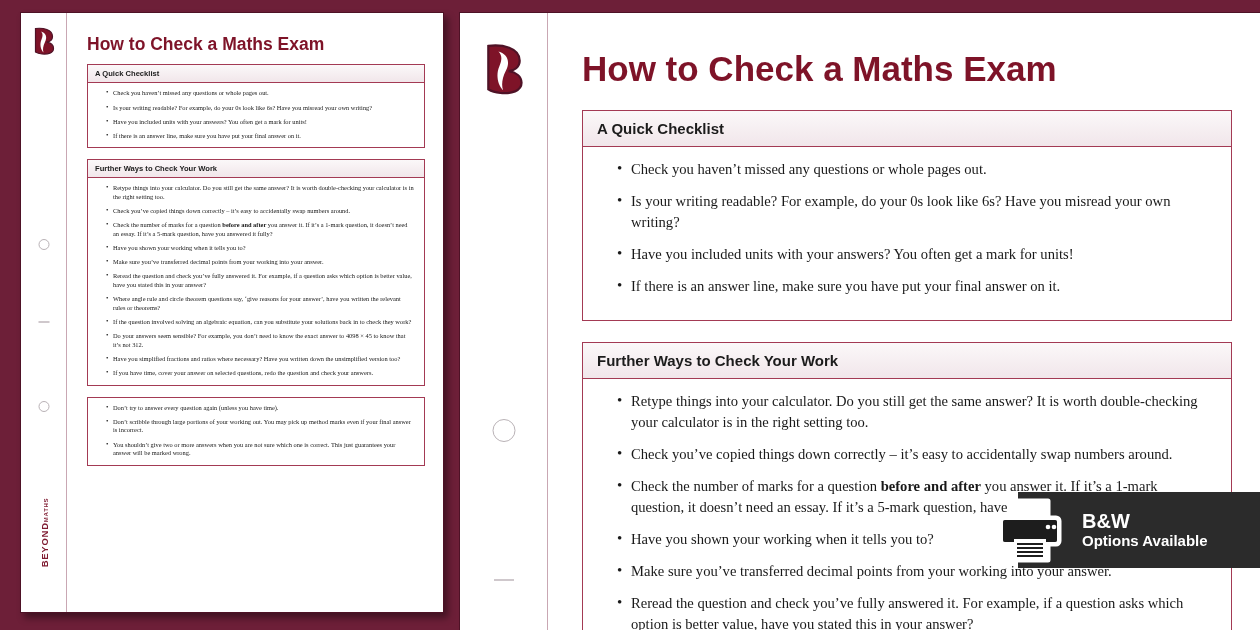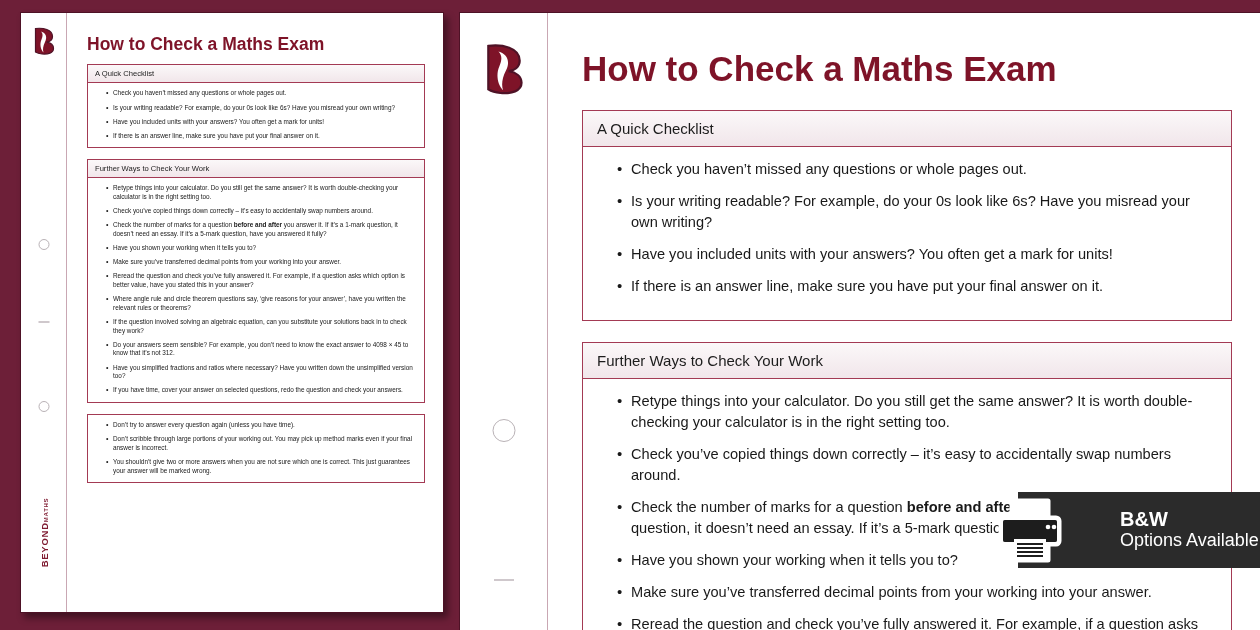--- a/index.html
+++ b/index.html
@@ -74,26 +74,27 @@
     font-weight: bold;
     line-height: 1.05;
   }
 
   .section { border: 1px solid #a33a54; background: #fff; }
   .section + .section { }
   .section-head {
     background: linear-gradient(180deg,#fbf8f9 0%, #f1e6ea 100%);
     border-bottom: 1px solid #a33a54;
     color: #1c1c1c;
-    font-weight: normal;
+    font-weight: bold;
   }
   ul.bullets { list-style: none; }
   ul.bullets li {
     position: relative;
     color: #191919;
+    font-family: Liberation Serif, serif;
   }
   ul.bullets li::before {
     content: "\2022";
     position: absolute;
     color: #191919;
   }
   b, strong { font-weight: bold; }
 
   
   #page-left {
@@ -149,26 +150,26 @@
   #bw-badge {
     position: absolute;
     left: 1018px; top: 492px;
     width: 242px; height: 76px;
     background: #2b2b2b;
     z-index: 40;
     display: flex;
     align-items: center;
   }
   #bw-badge .badge-text {
-    margin-left: 102px;
+    margin-left: 64px;
     color: #ffffff;
     line-height: 1.08;
   }
   #bw-badge .badge-line1 { font-size: 20px; font-weight: bold; }
-  #bw-badge .badge-line2 { font-size: 18px; font-weight: normal; }
+  #bw-badge .badge-line2 { font-size: 15px; font-weight: bold; }
   #printer-icon {
     position: absolute;
     left: 995px; top: 497px;
     width: 72px; height: 66px;
     z-index: 41;
   }
 </style>
 </head>
 <body>
 

